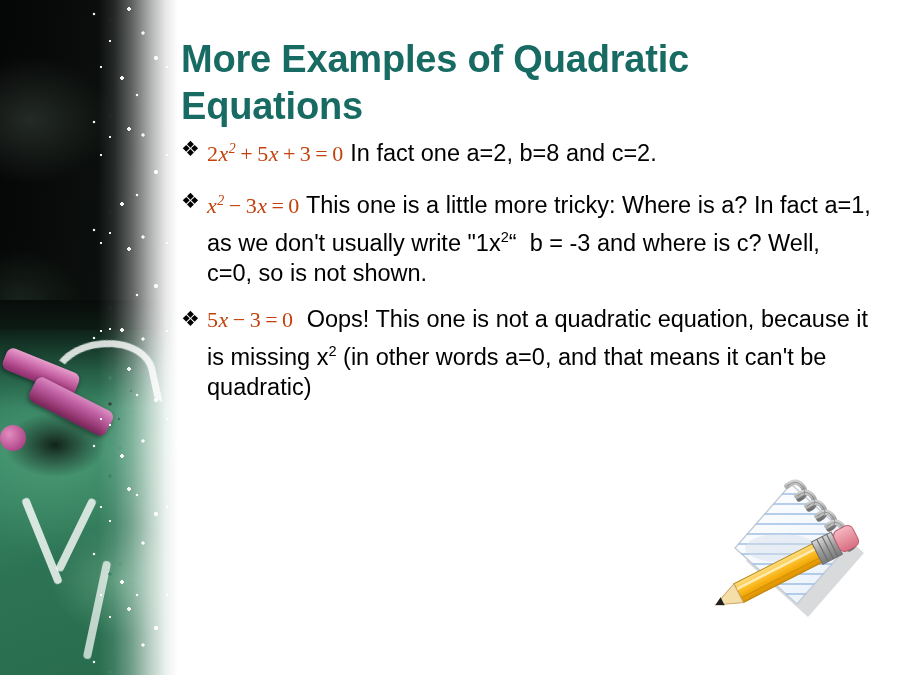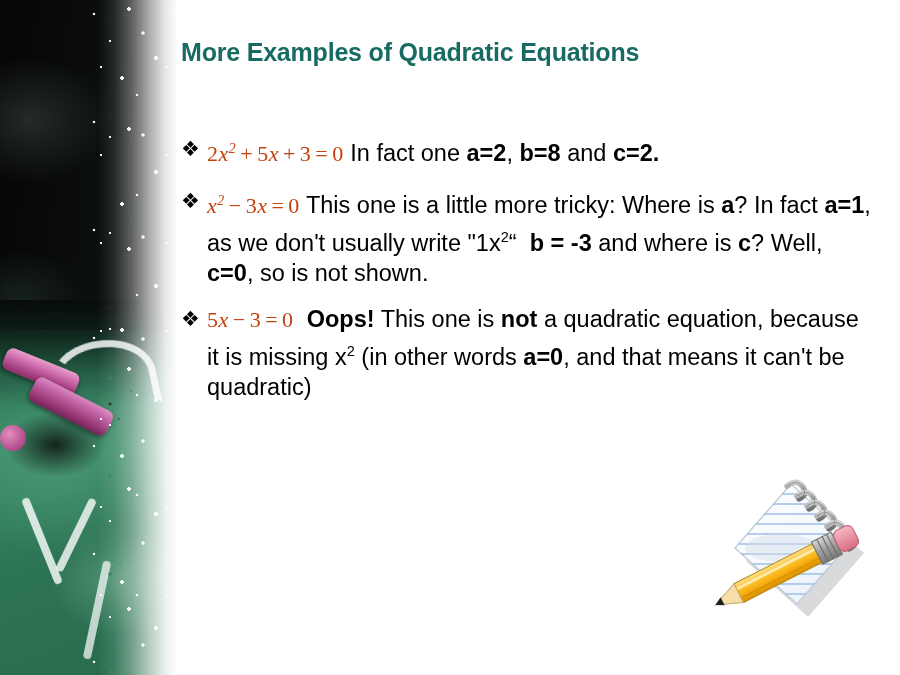--- a/index.html
+++ b/index.html
@@ -168,23 +168,23 @@
       radial-gradient(circle at 22px 88px, rgba(48,120,88,.6) 1.5px, transparent 1.7px);
     background-size: 66px 98px, 60px 86px, 76px 108px, 70px 116px;
     -webkit-mask-image: linear-gradient(to right, #000 0%, rgba(0,0,0,.8) 45%, rgba(0,0,0,.2) 80%, rgba(0,0,0,0) 100%);
     mask-image: linear-gradient(to right, #000 0%, rgba(0,0,0,.8) 45%, rgba(0,0,0,.2) 80%, rgba(0,0,0,0) 100%);
   }
 
   
   #title {
     position: absolute;
     left: 181px;
-    top: 20px;
+    top: 11px;
     width: 600px;
-    font-size: 25px;
+    font-size: 38px;
     font-weight: bold;
     line-height: 1.23;
     color: #186b63;
     letter-spacing: -0.2px;
   }
 
   
   #body {
     position: absolute;
     left: 181px;
@@ -219,21 +219,21 @@
   }
   .eq i {
     font-style: italic;
   }
   .eq sup {
     font-size: 63%;
     vertical-align: super;
     font-style: italic;
   }
   .eq .op { padding: 0 4px; }
-  b.k { font-weight: bold; text-align: center; }
+  b.k { font-weight: normal; text-align: center; }
   sup.sq { font-size: 62%; vertical-align: super; }
 
   
   #notepad {
     position: absolute;
     left: 663px;
     top: 470px;
     width: 215px;
     height: 180px;
   }

